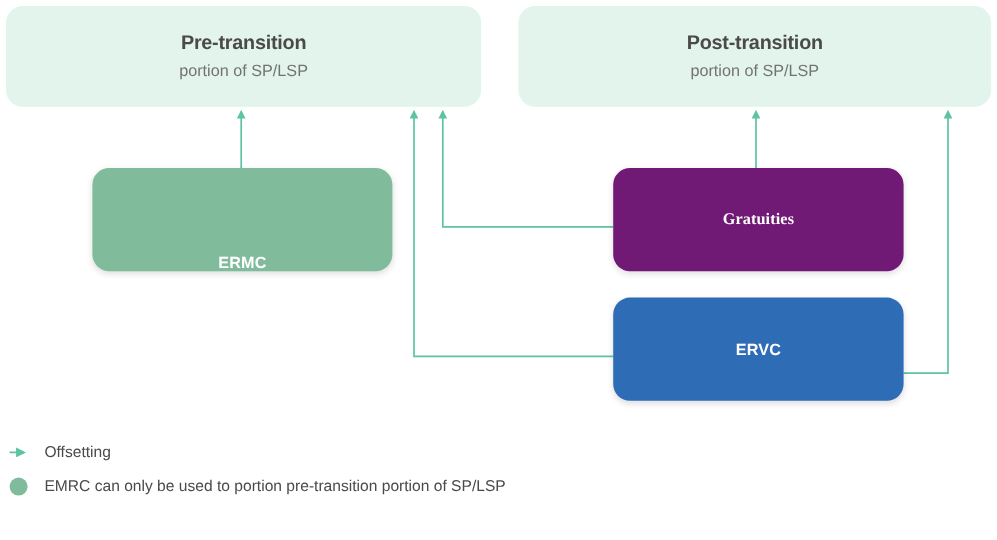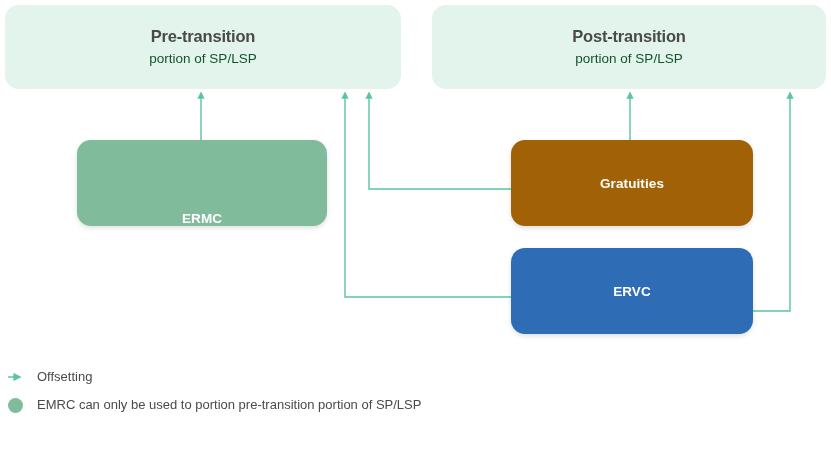--- a/index.html
+++ b/index.html
@@ -44,21 +44,21 @@
   .band-title {
     font-size: 16.5px;
     font-weight: bold;
     letter-spacing: -0.2px;
     color: #4a4a4a;
     line-height: 1.2;
   }
   .band-sub {
     font-size: 13.5px;
     font-weight: normal;
-    color: #14532d;
+    color: #737373;
     margin-top: 4px;
     line-height: 1.2;
   }
   #band-pre  { left: 5px;   top: 5px; width: 396px; height: 84px; }
   #band-post { left: 432px; top: 5px; width: 394px; height: 84px; }
 
   
   .node {
     position: absolute;
     border-radius: 14px;
@@ -143,21 +143,21 @@
 
   <div class="band" id="band-post" style="background:#e2f4ec;">
     <div class="band-title">Post-transition</div>
     <div class="band-sub">portion of SP/LSP</div>
   </div>
 
   <div class="node" id="node-ermc" style="background:#80bb9c;align-items:flex-end;">
     <span class="node-label">ERMC</span>
   </div>
 
-  <div class="node" id="node-gratuities" style="background:#a16207;">
+  <div class="node" id="node-gratuities" style="background:#701a75;font-family:Liberation Serif, serif;">
     <span class="node-label">Gratuities</span>
   </div>
 
   <div class="node" id="node-ervc" style="background:#2f6cb6;">
     <span class="node-label">ERVC</span>
   </div>
 
   <div id="legend">
 
     <div class="legend-row">

